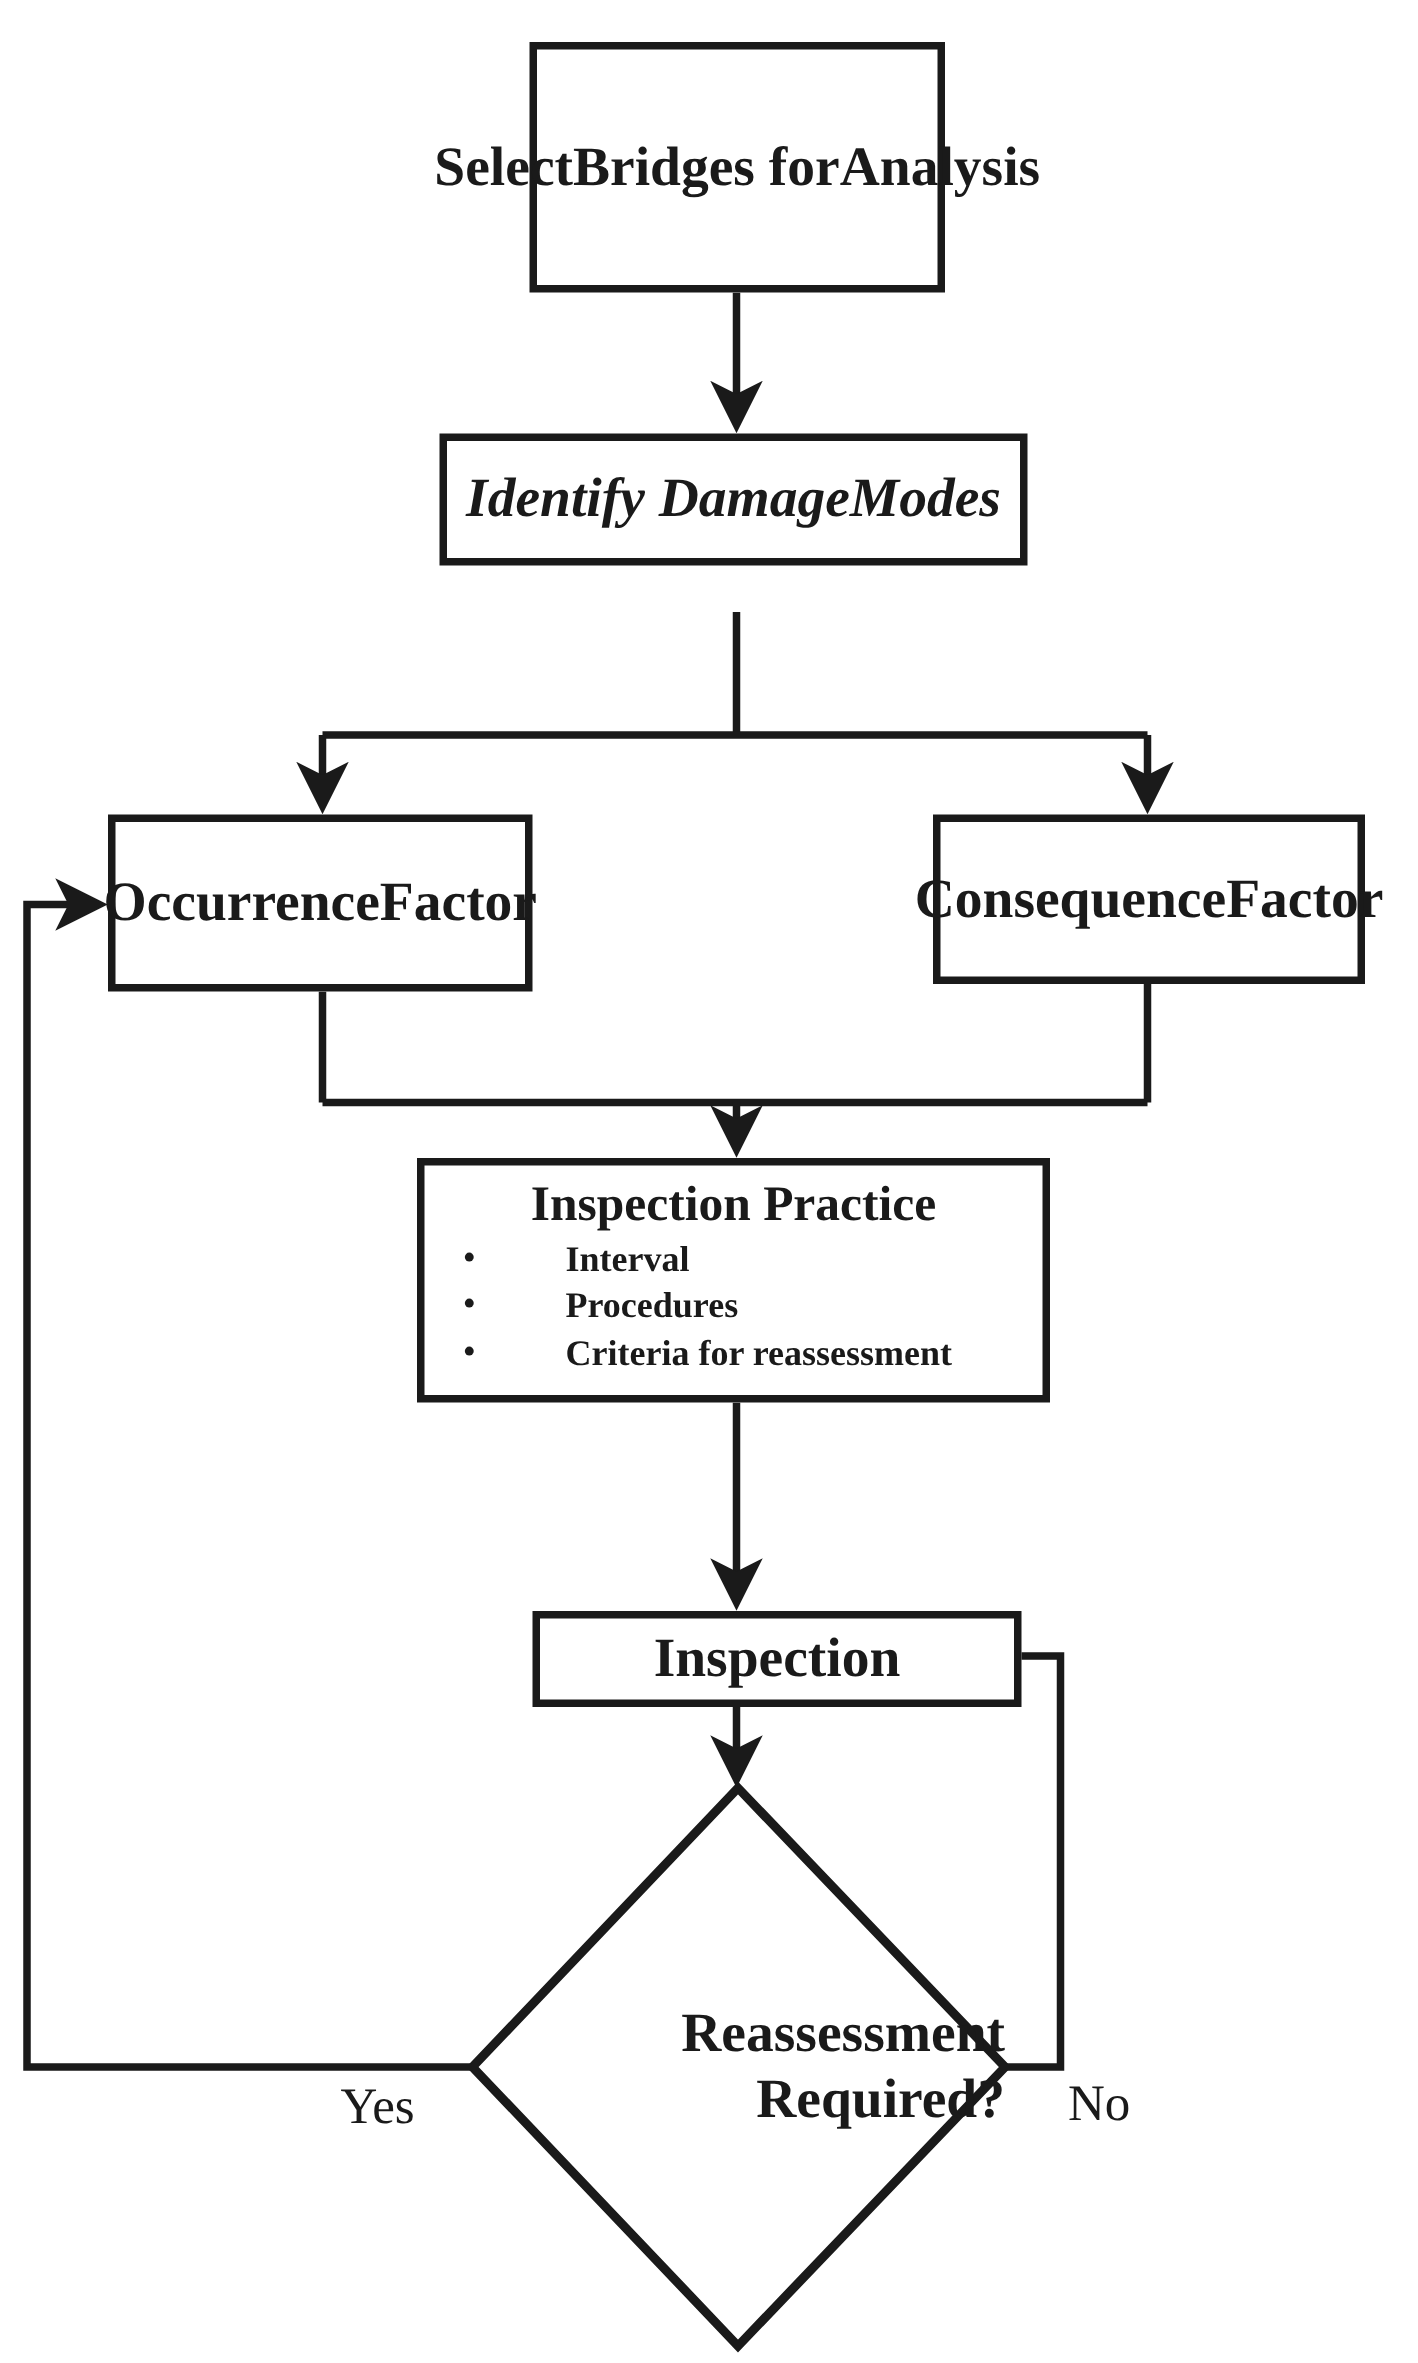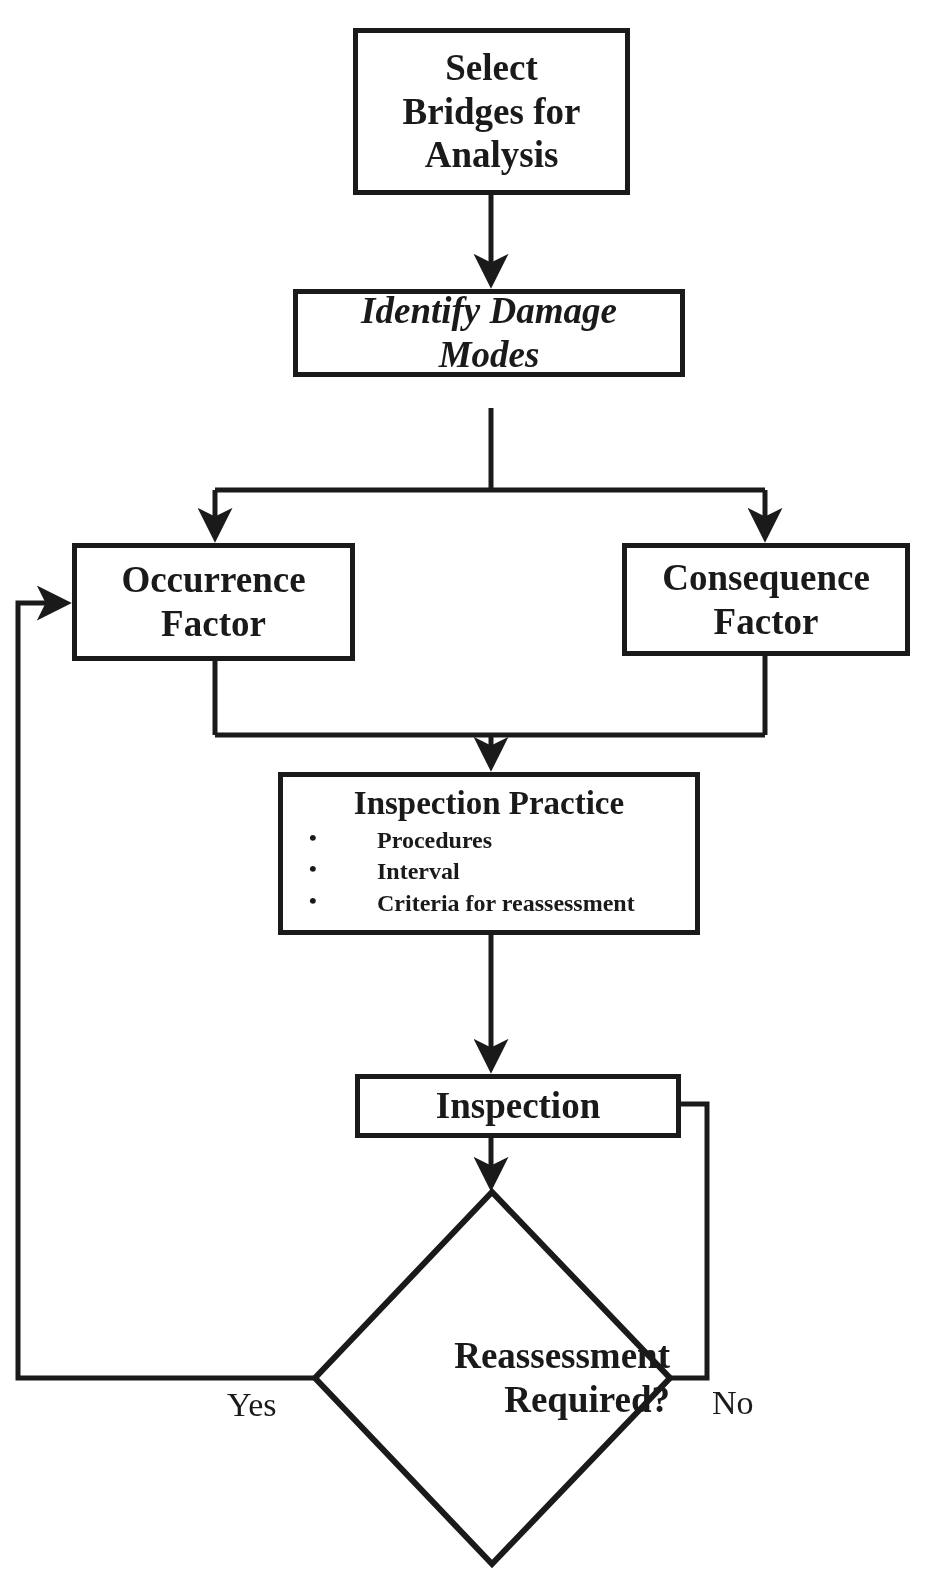--- a/index.html
+++ b/index.html
@@ -23,21 +23,20 @@
     top: 0;
     width: 945px;
     height: 1575px;
   }
   .node {
     position: absolute;
     box-sizing: border-box;
     background: #ffffff;
     border: 5px solid #1a1a1a;
     display: flex;
-    flex-direction: column;
     align-items: center;
     justify-content: center;
     text-align: center;
     color: #1a1a1a;
     font-weight: bold;
     line-height: 1.18;
     z-index: 2;
   }
   .node .line { display: block; white-space: nowrap; }
 
@@ -163,22 +162,22 @@
   </div>
 
   <div class="node" id="node-consequence">
     <span class="line">Consequence</span>
     <span class="line">Factor</span>
   </div>
 
   <div class="node" id="node-practice">
     <div class="practice-title">Inspection Practice</div>
     <ul>
+      <li>Interval</li>
       <li>Procedures</li>
-      <li>Interval</li>
       <li>Criteria  for reassessment</li>
     </ul>
   </div>
 
   <div class="node" id="node-inspection">
     <span class="line">Inspection</span>
   </div>
 
   <div id="node-decision">
     <div class="diamond-label">

